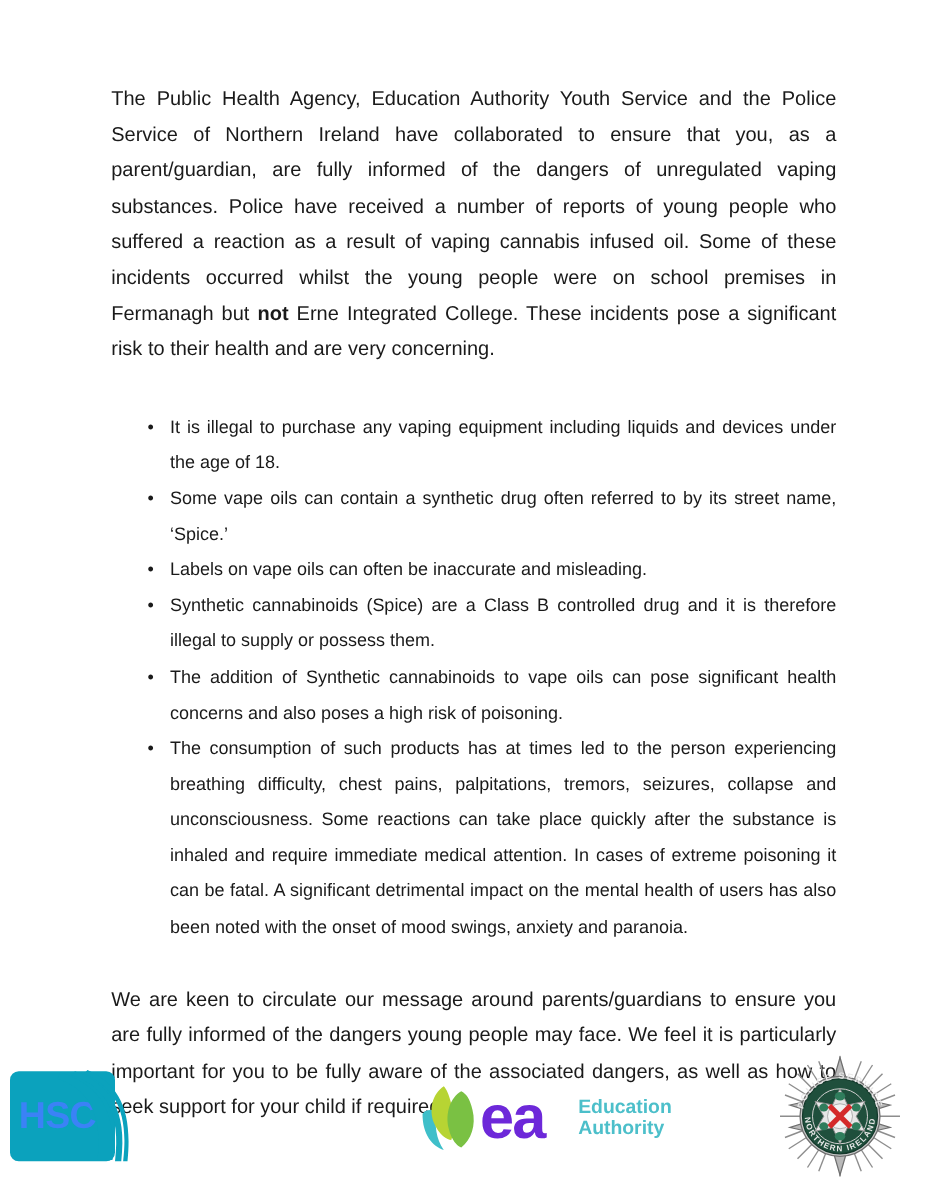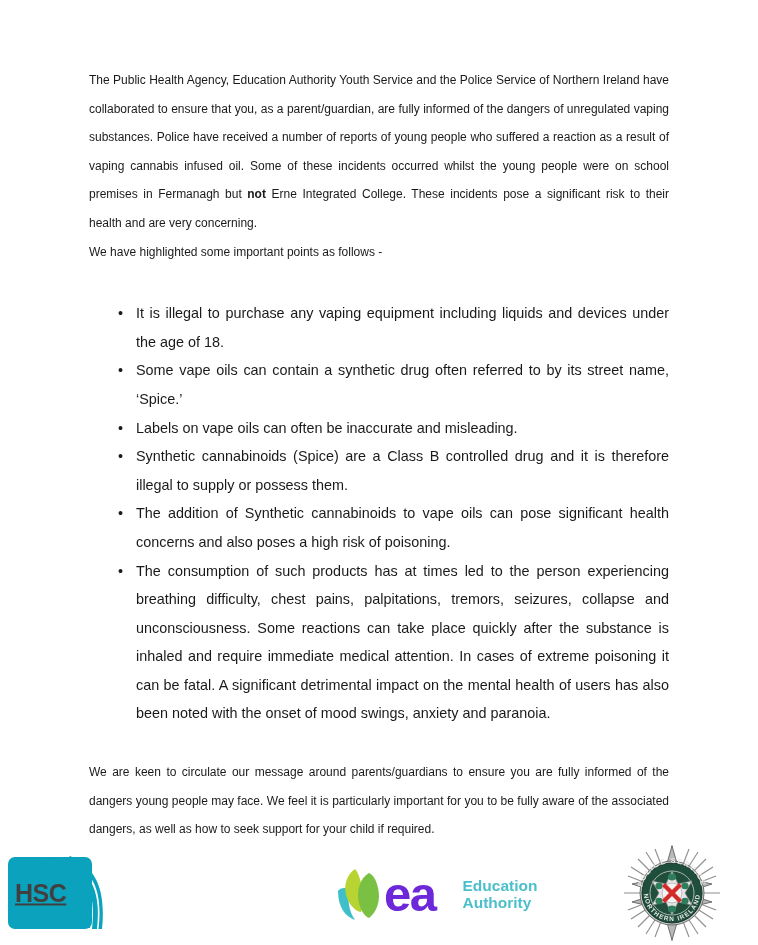--- a/index.html
+++ b/index.html
@@ -31,21 +31,21 @@
   }
 
   .salutation {
     font-size: 14.4px;
     line-height: 1.0;
     margin: 0 0 0 0;
     padding-top: 2px;
   }
 
   .para {
-    font-size: 12px;
+    font-size: 16px;
     line-height: 28.6px;
     text-align: justify;
     margin: 0;
   }
 
   .para-intro {
     margin-top: 40px;
   }
 
   .para-follows {
@@ -110,26 +110,25 @@
     width: 84px;
     height: 72px;
     background: #0ba2bd;
     border-radius: 7px;
   }
   .hsc-letters {
     position: absolute;
     left: 7px;
     top: 50%;
     transform: translateY(-50%);
-    color: #404040;
-    font-size: 25px;
+    color: #3b82f6;
+    font-size: 30px;
     font-weight: bold;
     letter-spacing: -0.5px;
     font-family: "Liberation Sans", sans-serif;
-    text-decoration: underline;
   }
   .hsc-swoosh {
     position: absolute;
     left: 38px;
     top: -1px;
     width: 58px;
     height: 74px;
   }
   .pha-text {
     margin-left: 12px;
@@ -186,21 +185,20 @@
 </head>
 <body>
 
 <div class="page">
 
   <div class="letter-body">
 
 
     <p class="para para-intro"><span>The Public Health Agency, Education Authority Youth Service and the Police Service of Northern Ireland have collaborated to ensure that you, as a parent/guardian, are fully informed of the dangers of unregulated vaping substances.  Police have received a number of reports of young people who suffered a reaction as a result of vaping cannabis infused oil.  Some of these incidents occurred whilst the young people were on school premises in Fermanagh but </span><span class="bold">not</span><span> Erne Integrated College. These incidents pose a significant risk to their health and are very concerning.</span></p>
 
-    <p class="para para-follows">We have highlighted some important points as follows -</p>
 
     <ul class="points">
       <li>
         <span class="bullet">•</span>
         <span class="btext">It is illegal to purchase any vaping equipment including liquids and devices under the age of 18.</span>
       </li>
       <li>
         <span class="bullet">•</span>
         <span class="btext">Some vape oils can contain a synthetic drug often referred to by its street name, ‘Spice.’</span>
       </li>

